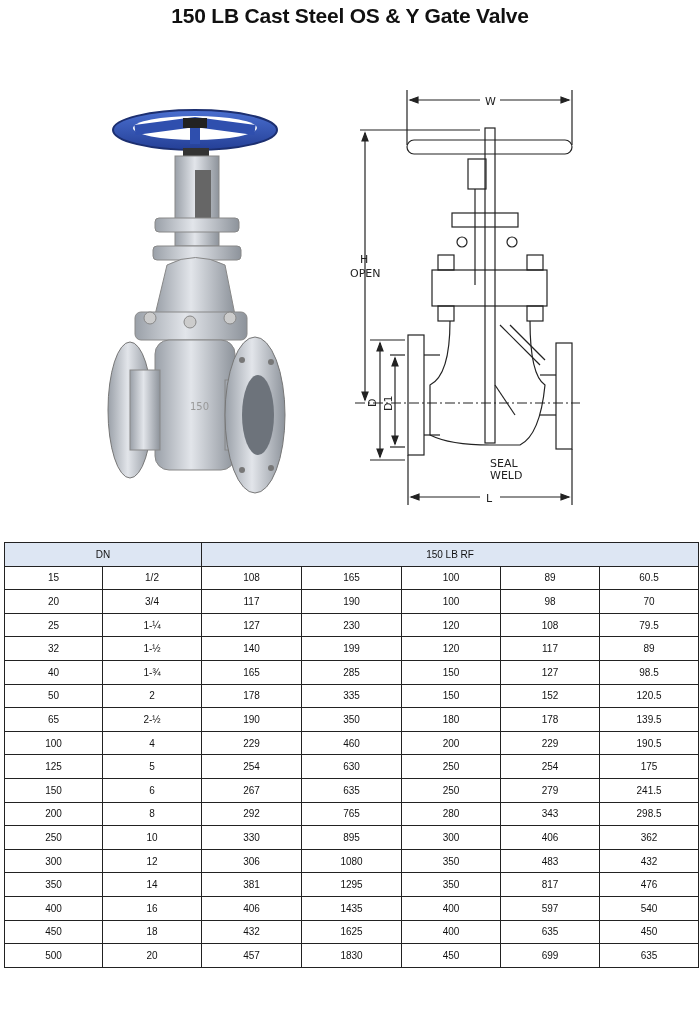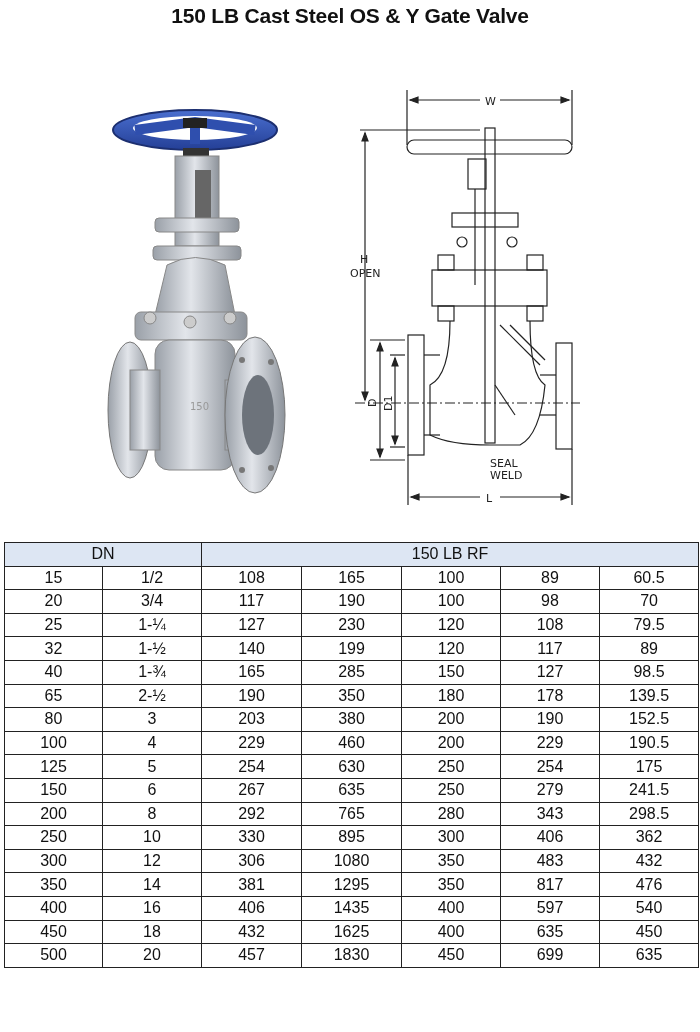--- a/index.html
+++ b/index.html
@@ -1,20 +1,20 @@
 <!DOCTYPE html>
 <html><head>
 <meta charset="utf-8">
 <style>
   html, body { margin: 0; padding: 0; background: #ffffff; }
   body { width: 700px; height: 1032px; position: relative; overflow: hidden; font-family: "Liberation Sans", sans-serif; color: #111; }
   .title { position: absolute; top: 4px; left: 0; width: 700px; text-align: center; font-weight: bold; font-size: 21px; letter-spacing: -0.2px; }
   .photo { position: absolute; left: 95px; top: 100px; width: 230px; height: 400px; }
   .drawing { position: absolute; left: 340px; top: 85px; width: 250px; height: 430px; }
-  table.spec { position: absolute; left: 4px; top: 542px; width: 694px; border-collapse: collapse; table-layout: fixed; font-size: 16px; padding-left: 19px; }
+  table.spec { position: absolute; left: 4px; top: 542px; width: 694px; border-collapse: collapse; table-layout: fixed; font-size: 10px; padding-left: 19px; }
   table.spec td, table.spec th { border: 1.5px solid #222; text-align: center; padding: 0; height: 22.6px; font-weight: normal; }
   table.spec thead th { background: #dde6f3; }
   table.spec tbody td { background: #ffffff; }
   .sm { font-size: 11px; font-family: "DejaVu Sans", sans-serif; fill: #222; }
 </style>
 </head>
 <body>
 
 <div class="title">150 LB Cast Steel OS &amp; Y Gate Valve</div>
 
@@ -187,38 +187,38 @@
       <tr>
         <td>40</td>
         <td>1-¾</td>
         <td>165</td>
         <td>285</td>
         <td>150</td>
         <td>127</td>
         <td>98.5</td>
       </tr>
       <tr>
+        <td>50</td>
+        <td>2</td>
+        <td>178</td>
+        <td>335</td>
+        <td>150</td>
+        <td>152</td>
+        <td>120.5</td>
+      </tr>
+      <tr>
         <td>65</td>
         <td>2-½</td>
         <td>190</td>
         <td>350</td>
         <td>180</td>
         <td>178</td>
         <td>139.5</td>
       </tr>
       <tr>
-        <td>80</td>
-        <td>3</td>
-        <td>203</td>
-        <td>380</td>
-        <td>200</td>
-        <td>190</td>
-        <td>152.5</td>
-      </tr>
-      <tr>
         <td>100</td>
         <td>4</td>
         <td>229</td>
         <td>460</td>
         <td>200</td>
         <td>229</td>
         <td>190.5</td>
       </tr>
       <tr>
         <td>125</td>

